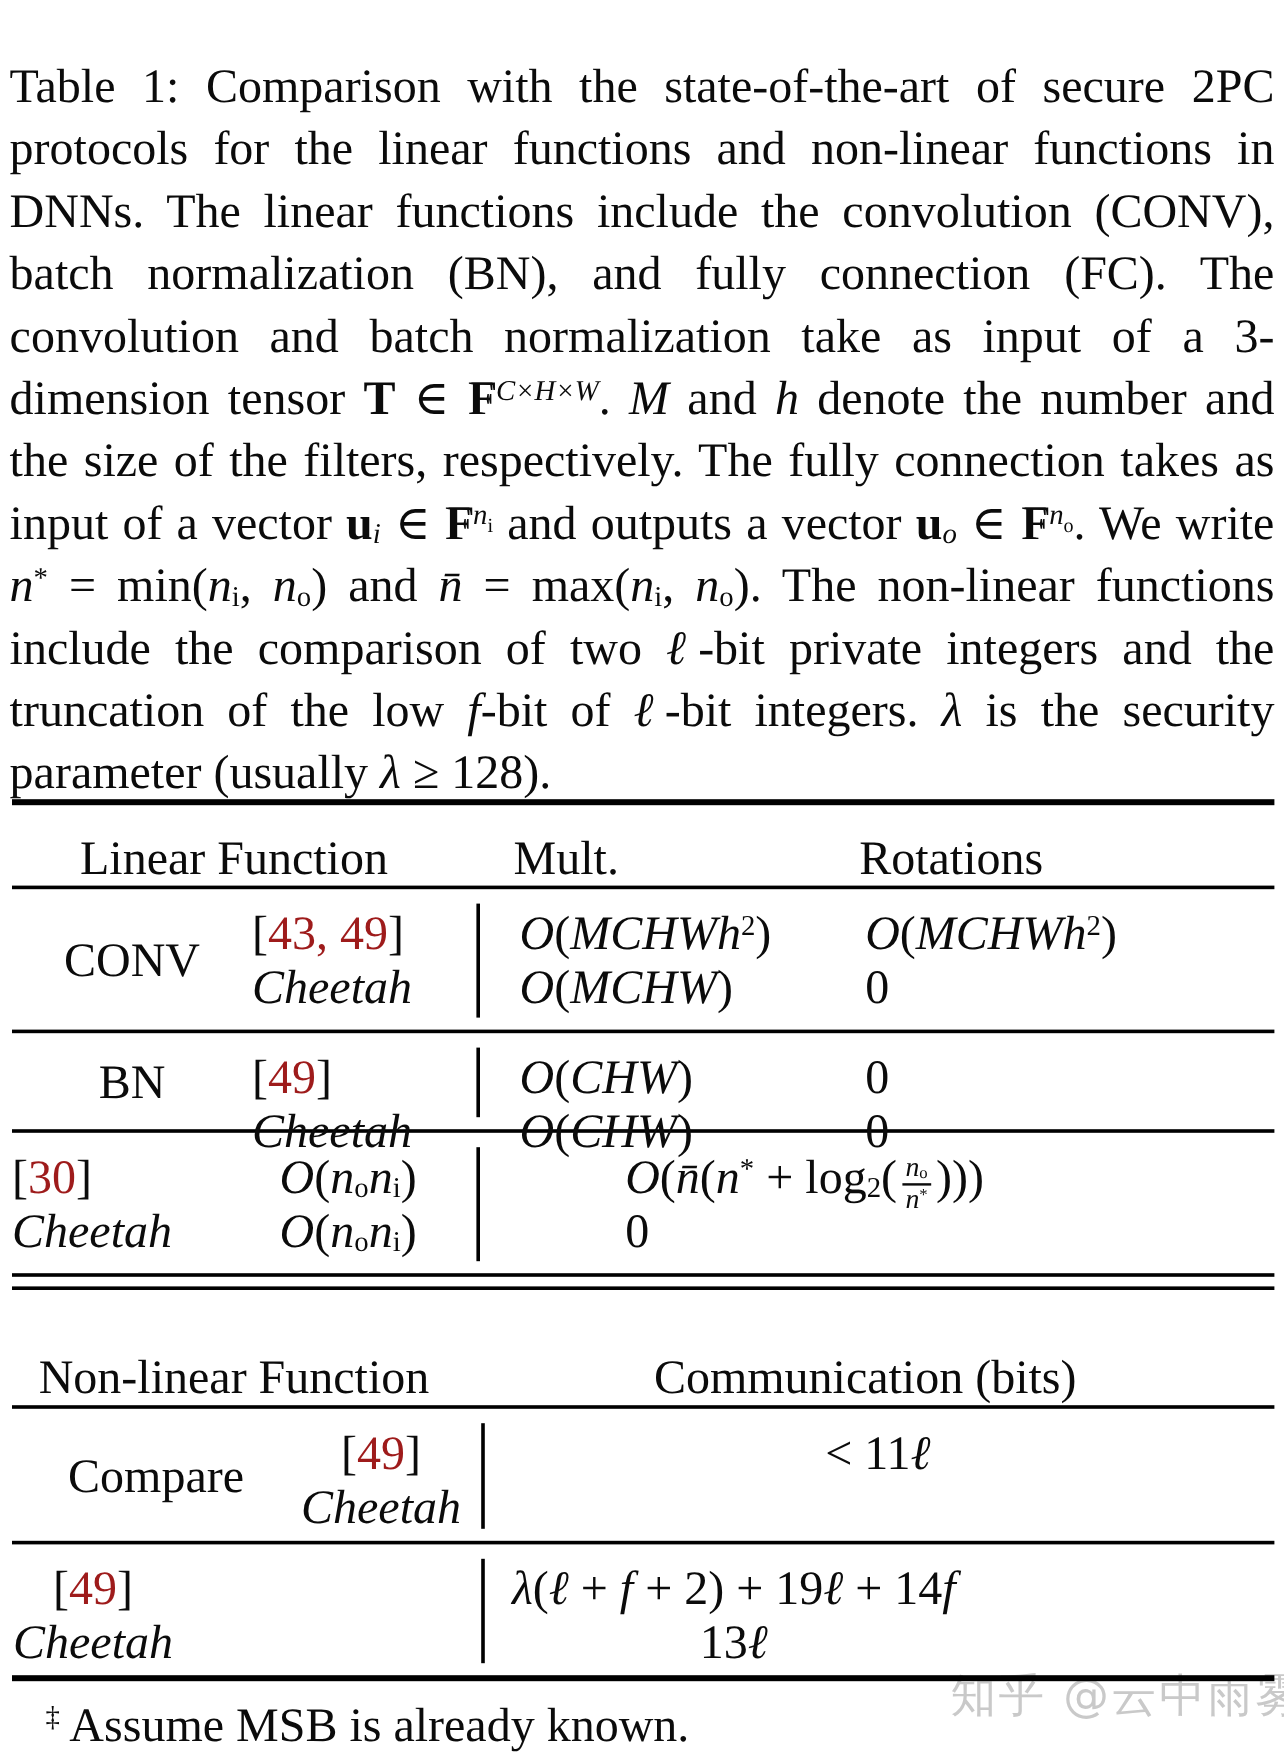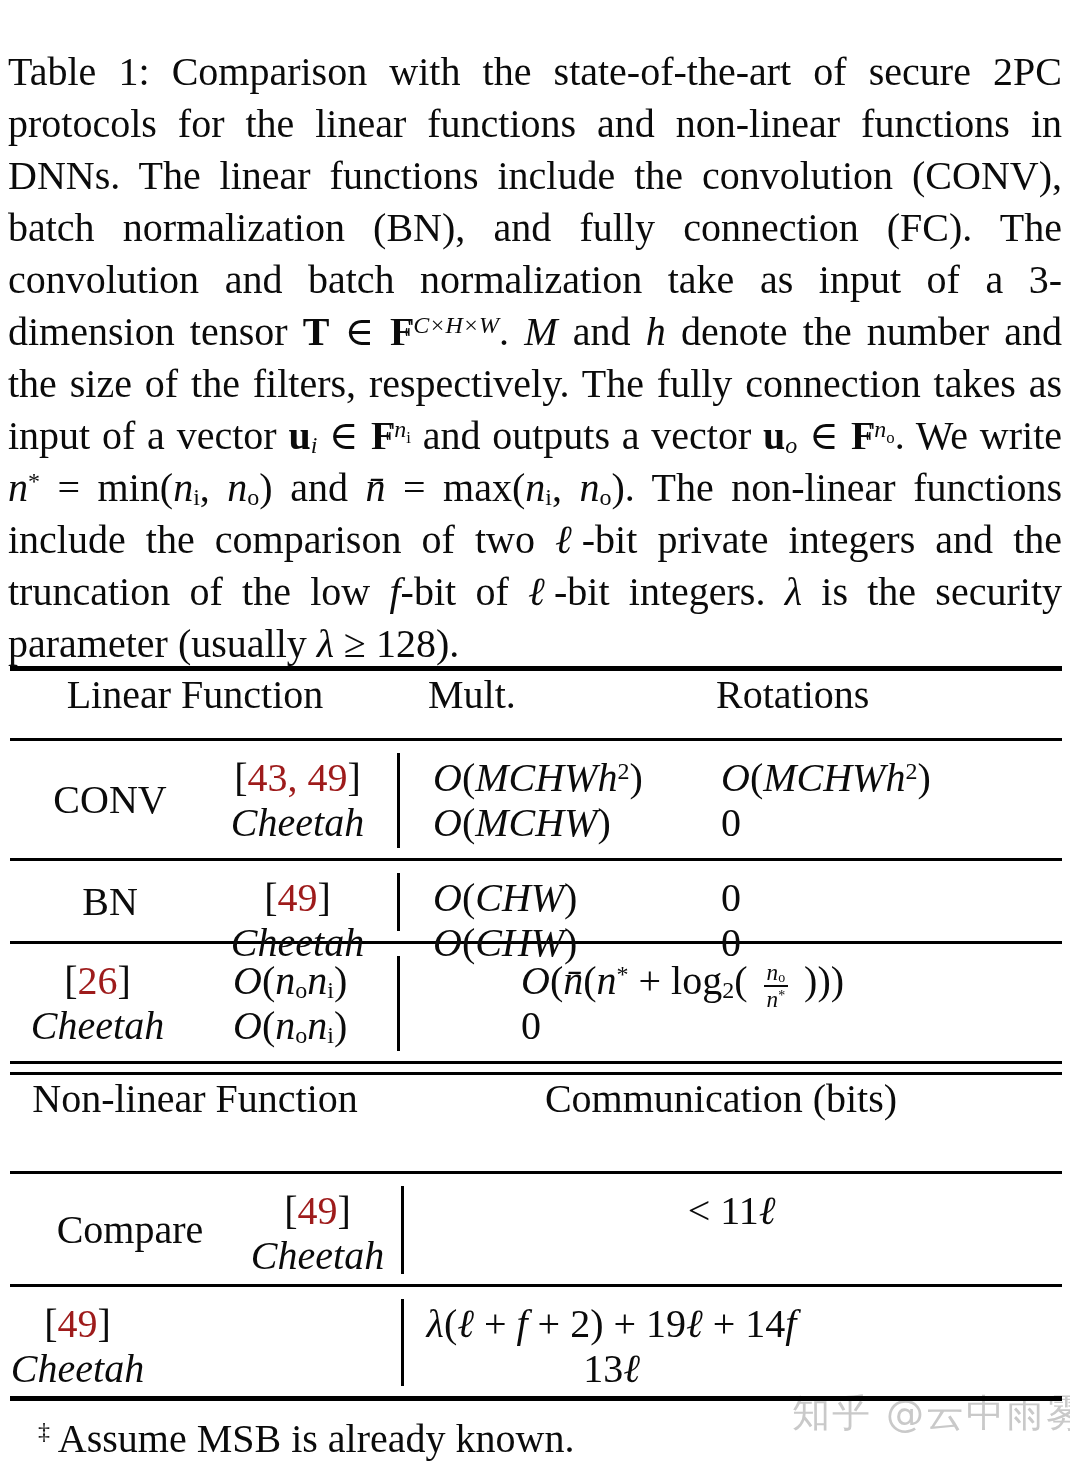--- a/index.html
+++ b/index.html
@@ -9,54 +9,54 @@
     position:relative;overflow:hidden;
   }
   
   .it{font-style:italic}
   .bd{font-weight:700}
   .sup{font-size:.6em;vertical-align:.5em;line-height:0}
   .sub{font-size:.6em;vertical-align:-.15em;line-height:0}
   .ss{font-size:.42em;vertical-align:.34em;line-height:0}
   .cite{color:#9e1b1b}
   .bb{text-shadow:2.2px 0 0 currentColor;margin-right:1.5px}
-  .frac{display:inline-block;vertical-align:-.55em;text-align:center;font-size:.58em;line-height:1.05;margin:0 16px}
+  .frac{display:inline-block;vertical-align:-.55em;text-align:center;font-size:.58em;line-height:1.05;margin:0 4px}
   .frac .num{display:block;padding:0 3px}
   .frac .den{display:block;border-top:2px solid currentColor;padding:0 3px}
 
   
   .caption{
     position:absolute;top:6px;left:8px;width:1054px;
     font-size:40px;line-height:52px;text-align:justify;
   }
 
   
   .tbl{position:absolute;top:666px;left:10px;width:1052px;font-size:40px;z-index:1}
   .rule{height:3px;background:#000}
   .rule.thick{height:5px}
   .dblrule{height:14px;display:flex;flex-direction:column;justify-content:space-between}
   .dblrule::before,.dblrule::after{content:"";display:block;height:3px;background:#000}
 
-  .hrow{display:flex;align-items:flex-start}
+  .hrow{display:flex;align-items:flex-end}
   .hrow.h1{height:67px}
   .hrow.h2{height:96px}
   .h-fn{width:370px;text-align:center}
   .h-mult{width:330px;padding-left:48px;box-sizing:border-box}
   .h-rot{flex:1;padding-left:6px}
   .h-comm{flex:1;text-align:center}
 
   .trow{display:flex;position:relative}
   .trow .vline{position:absolute;top:12px;bottom:10px;width:2.5px;background:#000}
   .trow.lin .vline{left:387px}
   .trow.non .vline{left:391px}
   .h117{height:117px}.h112{height:80px}.h110{height:110px}.h109{height:109px}
 
   .c-fn{width:200px;display:flex;align-items:center;justify-content:center}
   .c-fn2{width:240px;display:flex;align-items:center;justify-content:center}
-  .c-proto{width:175px;text-align:center;padding-top:14px;box-sizing:border-box}
+  .c-proto{width:175px;padding-top:14px;box-sizing:border-box}
   .c-proto2{width:135px;text-align:center;padding-top:14px;box-sizing:border-box}
   .c-mult{width:330px;padding:14px 0 0 48px;box-sizing:border-box}
   .c-rot{flex:1;padding:14px 0 0 6px}
   .c-comm{flex:1;text-align:center;padding:14px 0 0 16px}
   .ln{height:45px;line-height:45px;white-space:nowrap}
 
   
   .footnote{margin:7px 0 0 28px;font-size:40px;line-height:46px}
   .fnmark{font-size:.6em;vertical-align:.55em}
 
@@ -120,21 +120,21 @@
       <div class="ln"><span>0</span></div>
       <div class="ln"><span>0</span></div>
     </div>
   </div>
 
   <div class="rule"></div>
 
   <div class="trow lin h117">
     <div class="vline"></div>
     <div class="c-proto">
-      <div class="ln"><span>[</span><span class="cite">26</span><span>]</span></div>
+      <div class="ln"><span>[</span><span class="cite">30</span><span>]</span></div>
       <div class="ln"><span class="it">Cheetah</span></div>
     </div>
     <div class="c-mult">
       <div class="ln"><span class="it">O</span><span>(</span><span class="it">n</span><span class="sub">o</span><span class="it">n</span><span class="sub">i</span><span>)</span></div>
       <div class="ln"><span class="it">O</span><span>(</span><span class="it">n</span><span class="sub">o</span><span class="it">n</span><span class="sub">i</span><span>)</span></div>
     </div>
     <div class="c-rot">
       <div class="ln"><span class="it">O</span><span>(</span><span class="it">n̄</span><span>(</span><span class="it">n</span><span class="sup">*</span><span> + log</span><span class="sub">2</span><span>(</span><span class="frac"><span class="num"><span class="it">n</span><span class="sub">o</span></span><span class="den"><span class="it">n</span><span class="sup">*</span></span></span><span>)))</span></div>
       <div class="ln"><span>0</span></div>
     </div>

